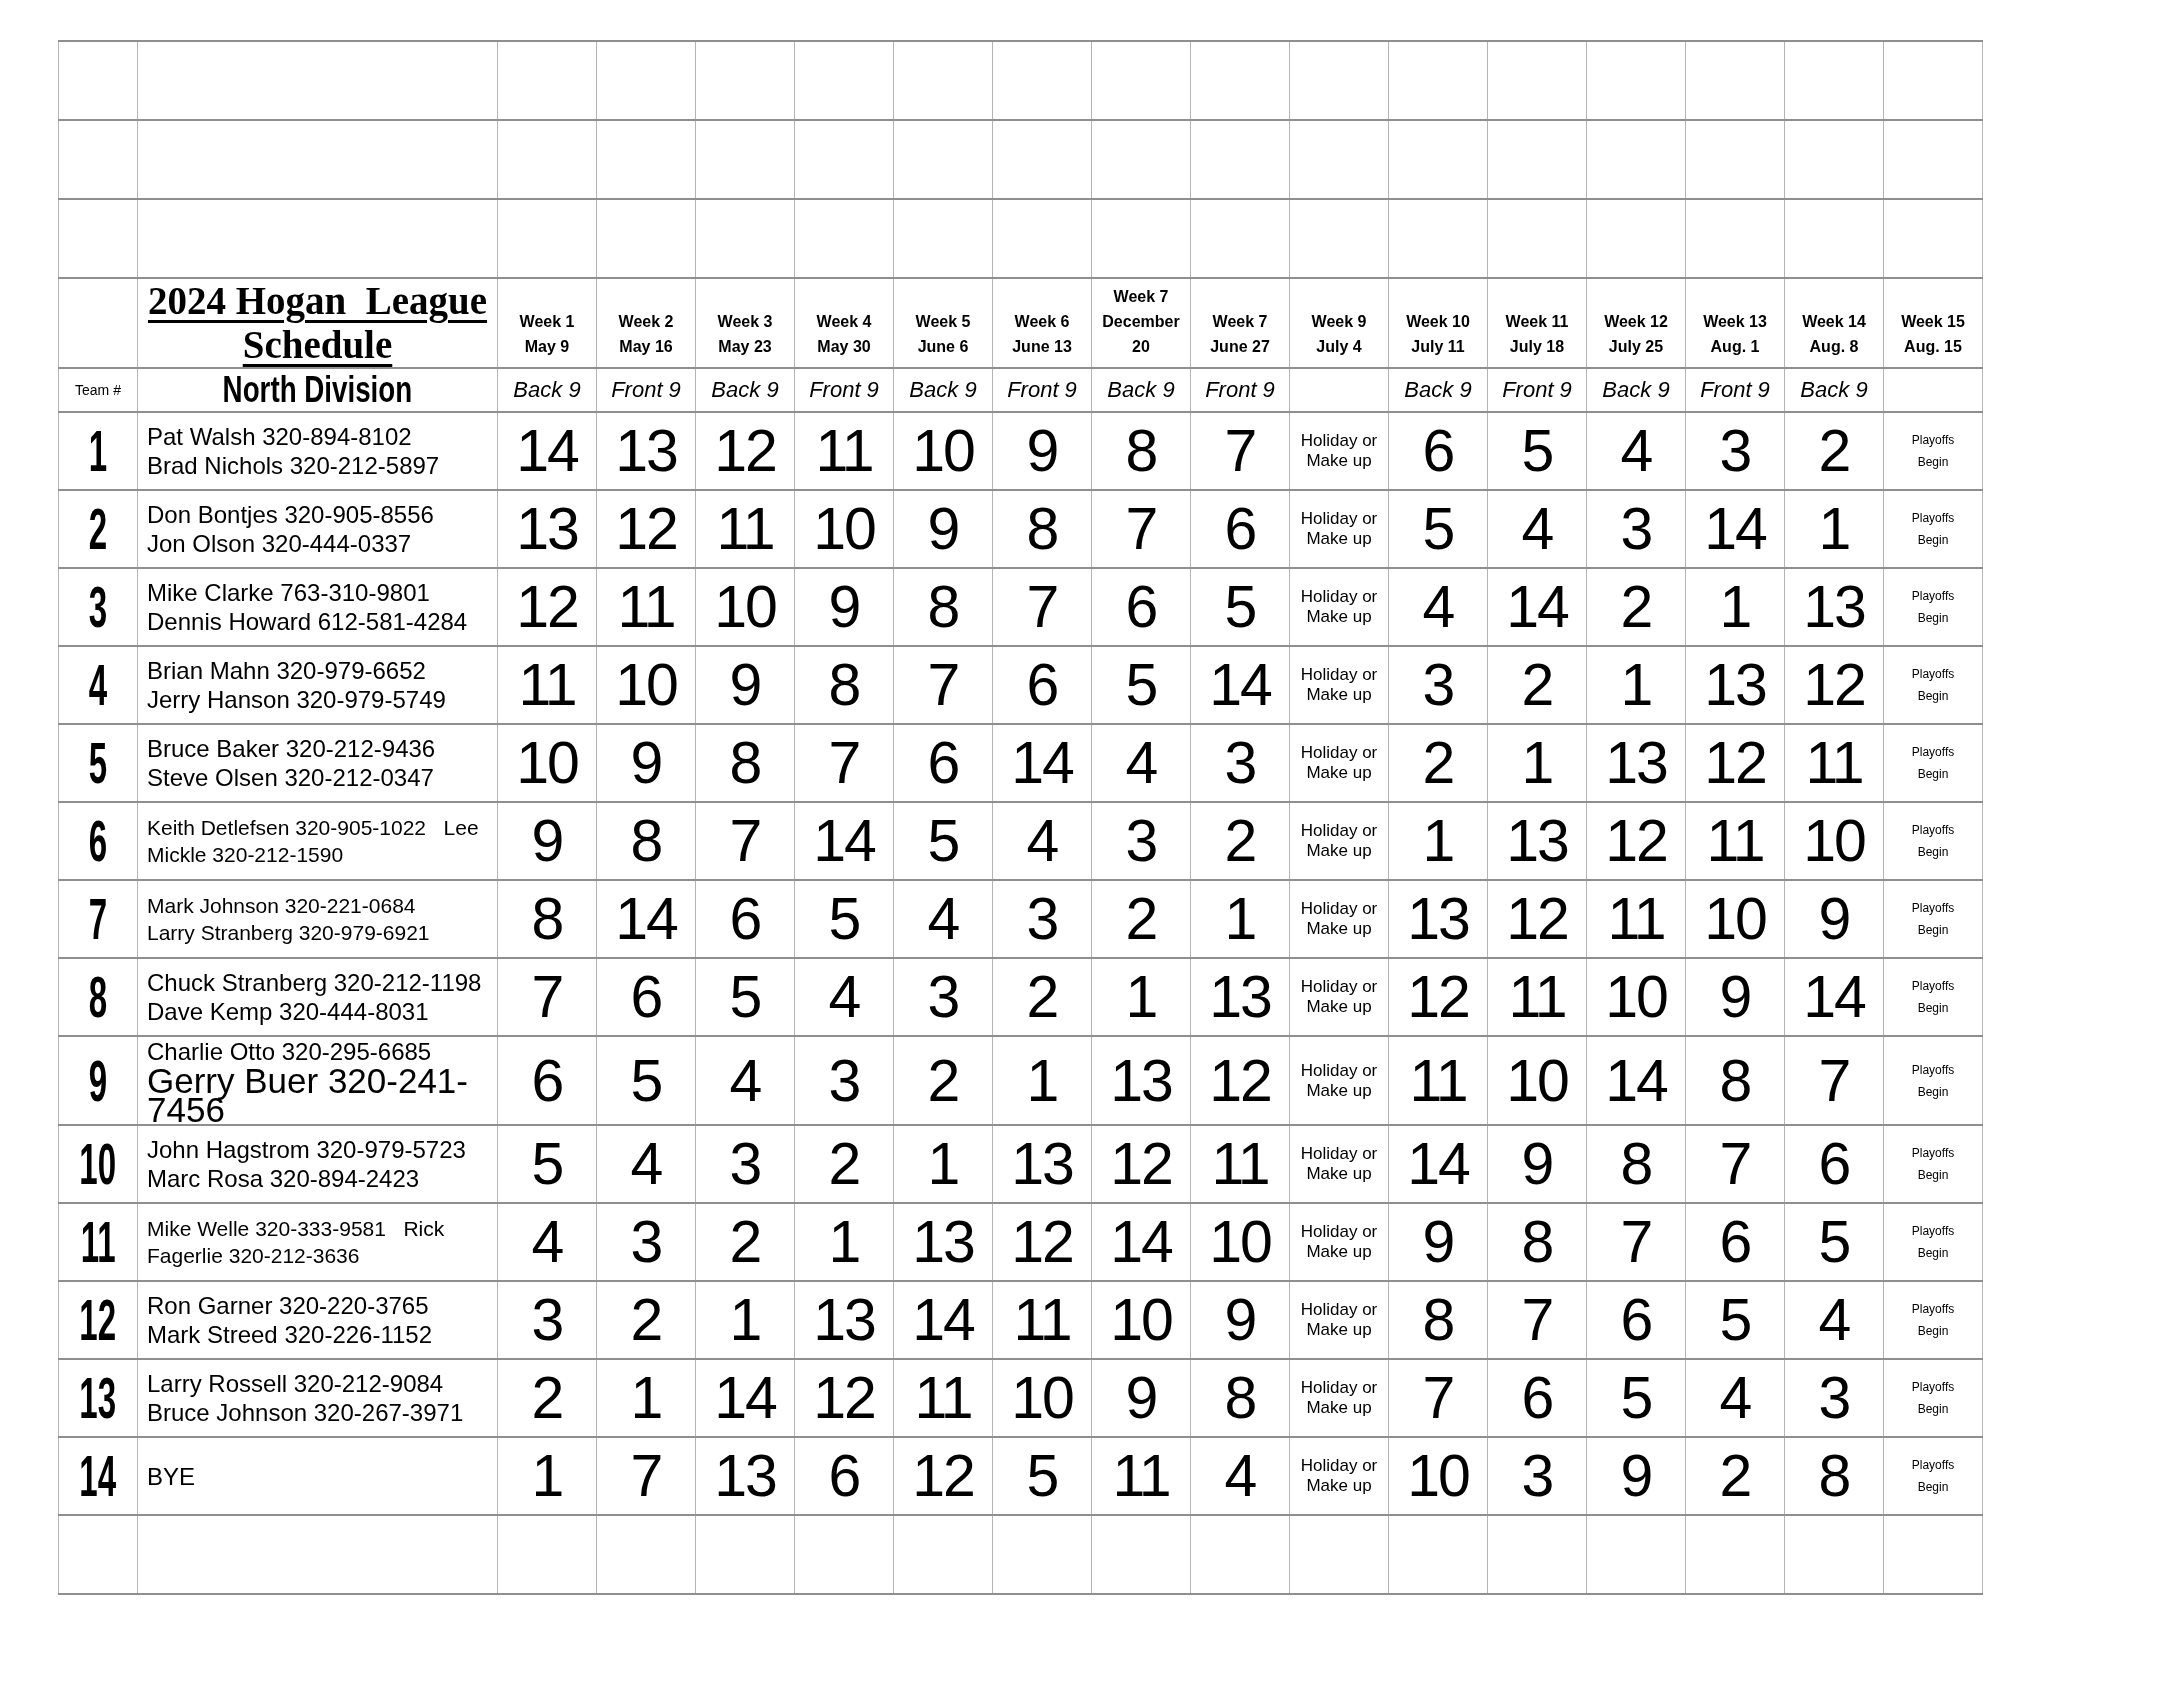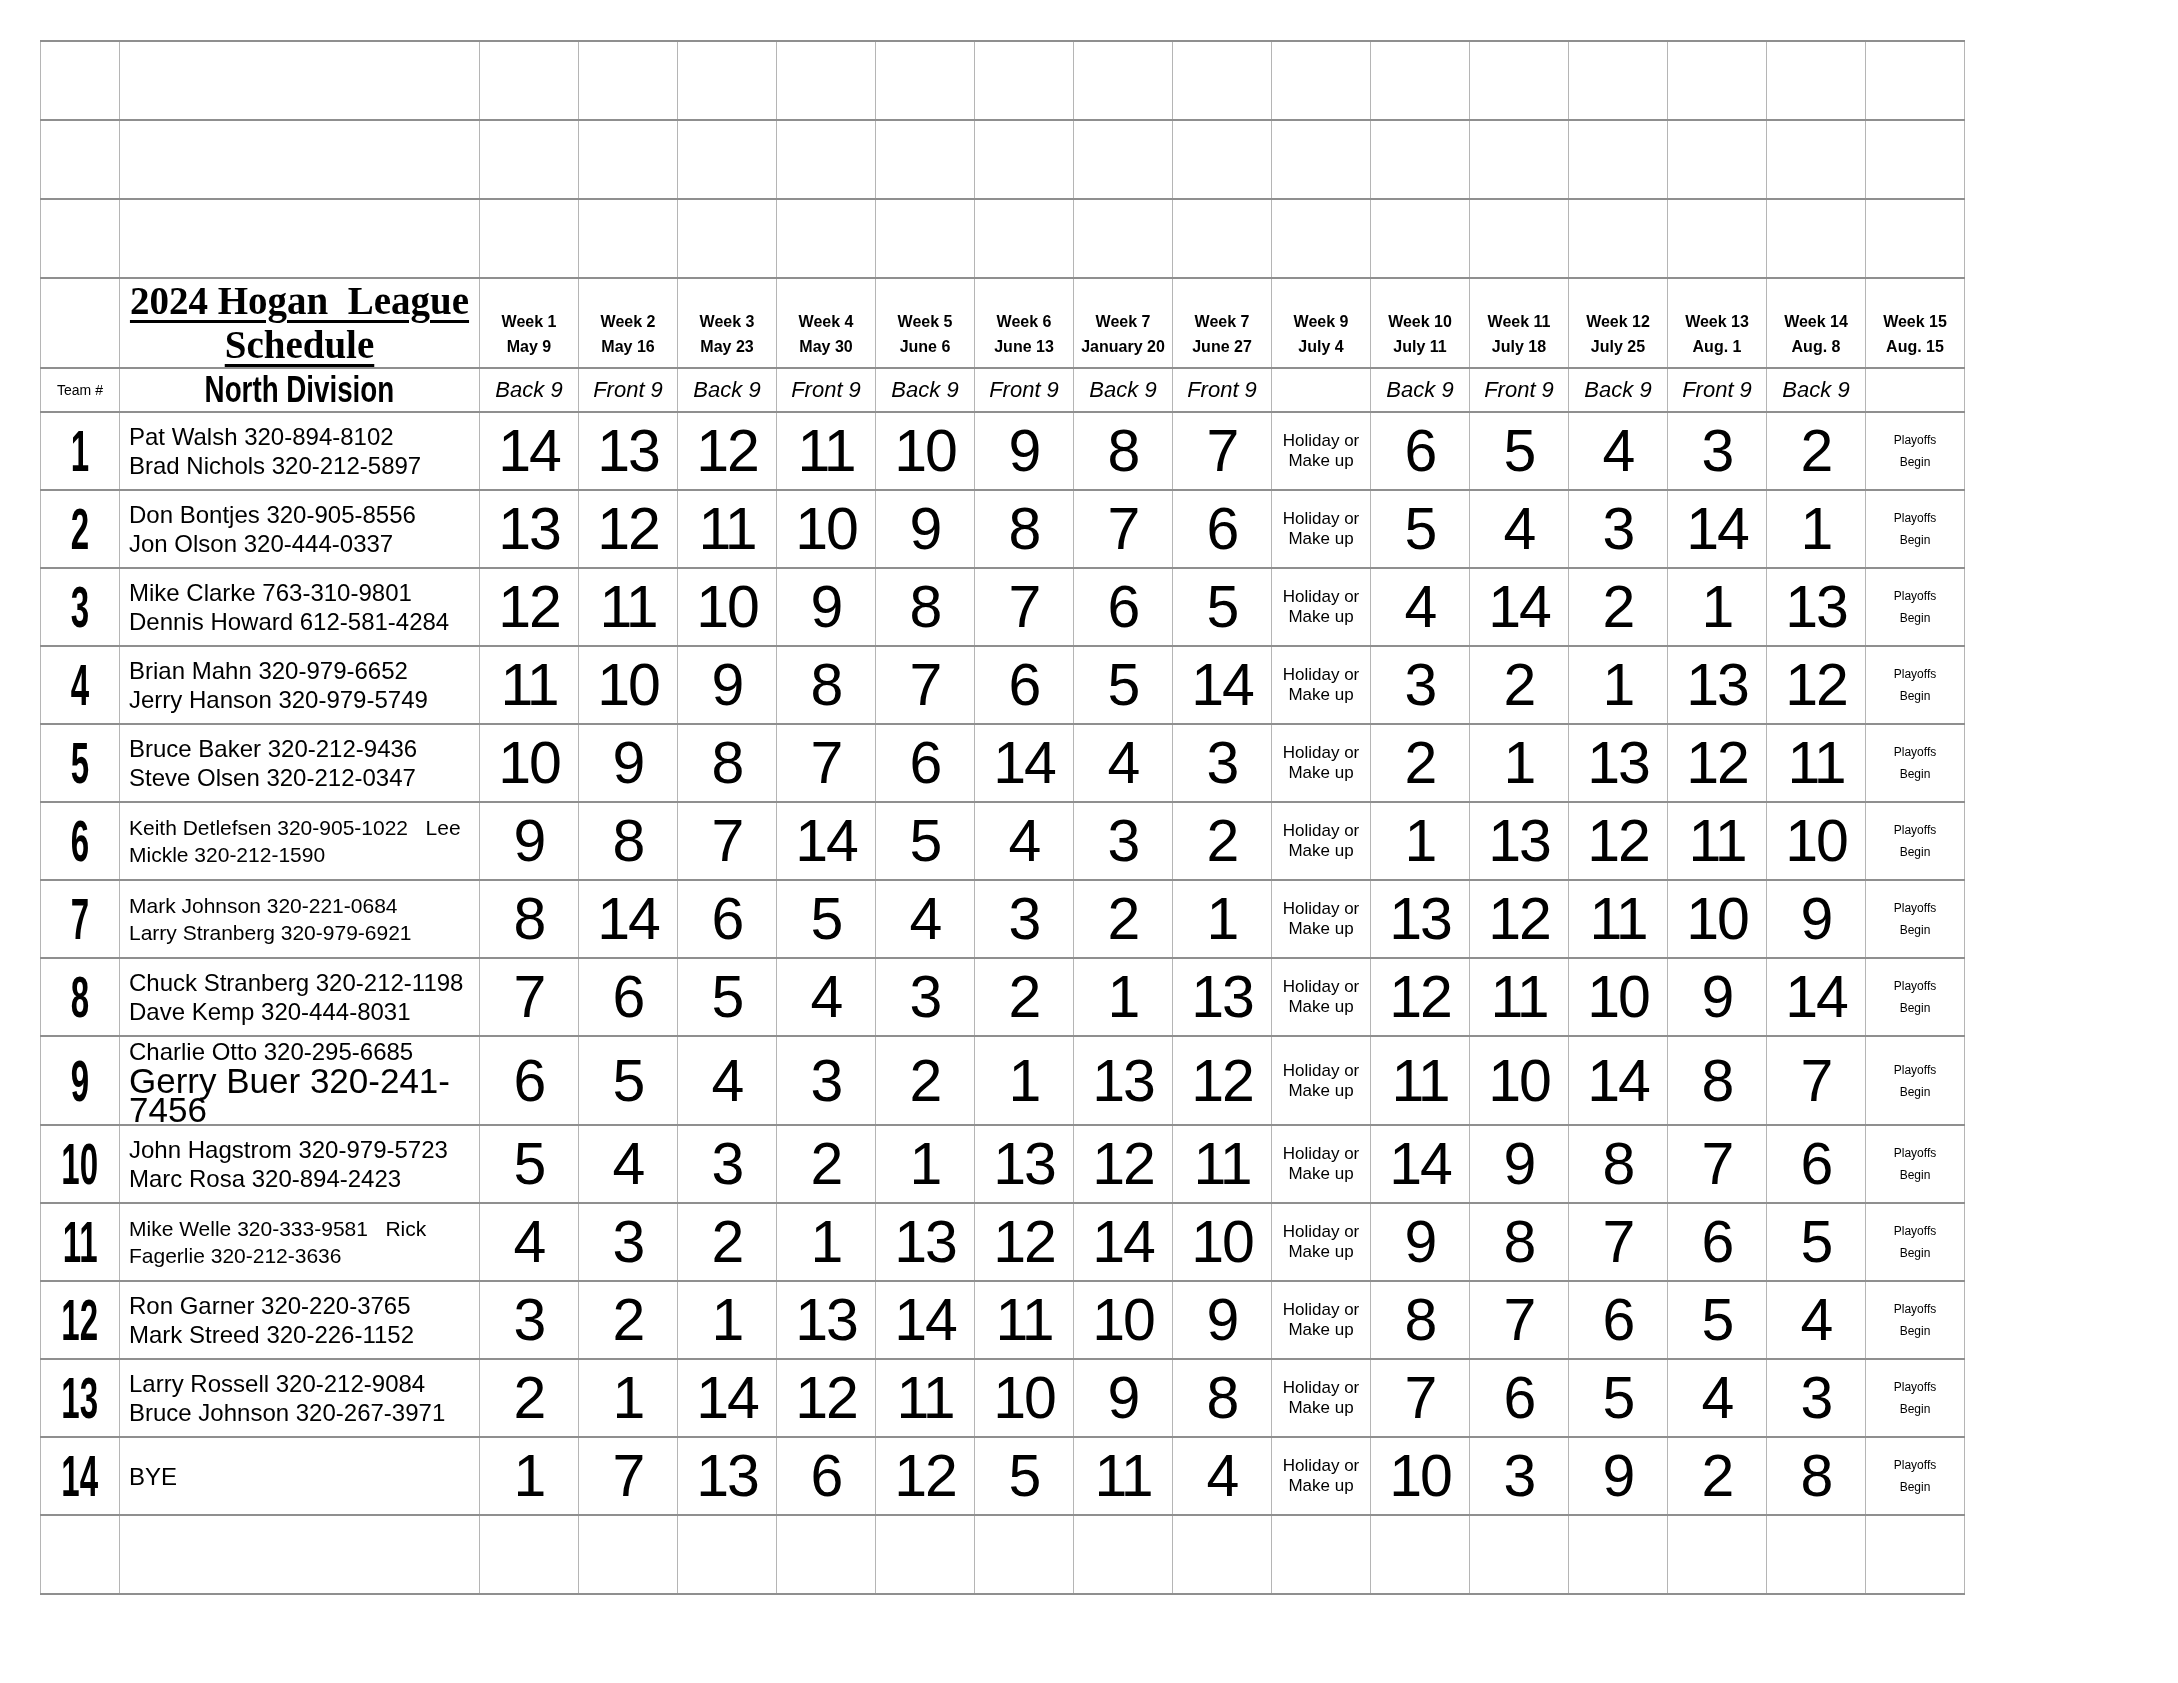--- a/index.html
+++ b/index.html
@@ -1,18 +1,18 @@
 <!DOCTYPE html>
 <html><head>
 <meta charset="utf-8">
 <style>
   html,body{margin:0;padding:0;background:#fff;}
   body{width:2178px;height:1683px;position:relative;overflow:hidden;
        font-family:"Liberation Sans",sans-serif;color:#000;}
-  .sheet{position:absolute;left:40px;top:40px;}
+  .sheet{position:absolute;left:58px;top:40px;}
   table{border-collapse:collapse;table-layout:fixed;width:1921px;}
   td{border-left:1px solid #b5b5b5;border-right:1px solid #b5b5b5;
      border-top:2px solid #8f8f8f;border-bottom:2px solid #8f8f8f;
      padding:0;vertical-align:middle;overflow:hidden;}
   .r-pad td{height:77px;}
   .r-title td{height:81px;}
   .r-sub td{height:40px;}
   .r-team td{height:76px;}
 
   
@@ -150,21 +150,21 @@
           </td>
           <td class="c-weekhead">
             <div class="pad">
               <div class="wk-label">Week 6</div>
               <div class="wk-date">June 13</div>
             </div>
           </td>
           <td class="c-weekhead">
             <div class="pad">
               <div class="wk-label">Week 7</div>
-              <div class="wk-date">January 20</div>
+              <div class="wk-date">December 20</div>
             </div>
           </td>
           <td class="c-weekhead">
             <div class="pad">
               <div class="wk-label">Week 7</div>
               <div class="wk-date">June 27</div>
             </div>
           </td>
           <td class="c-weekhead">
             <div class="pad">

